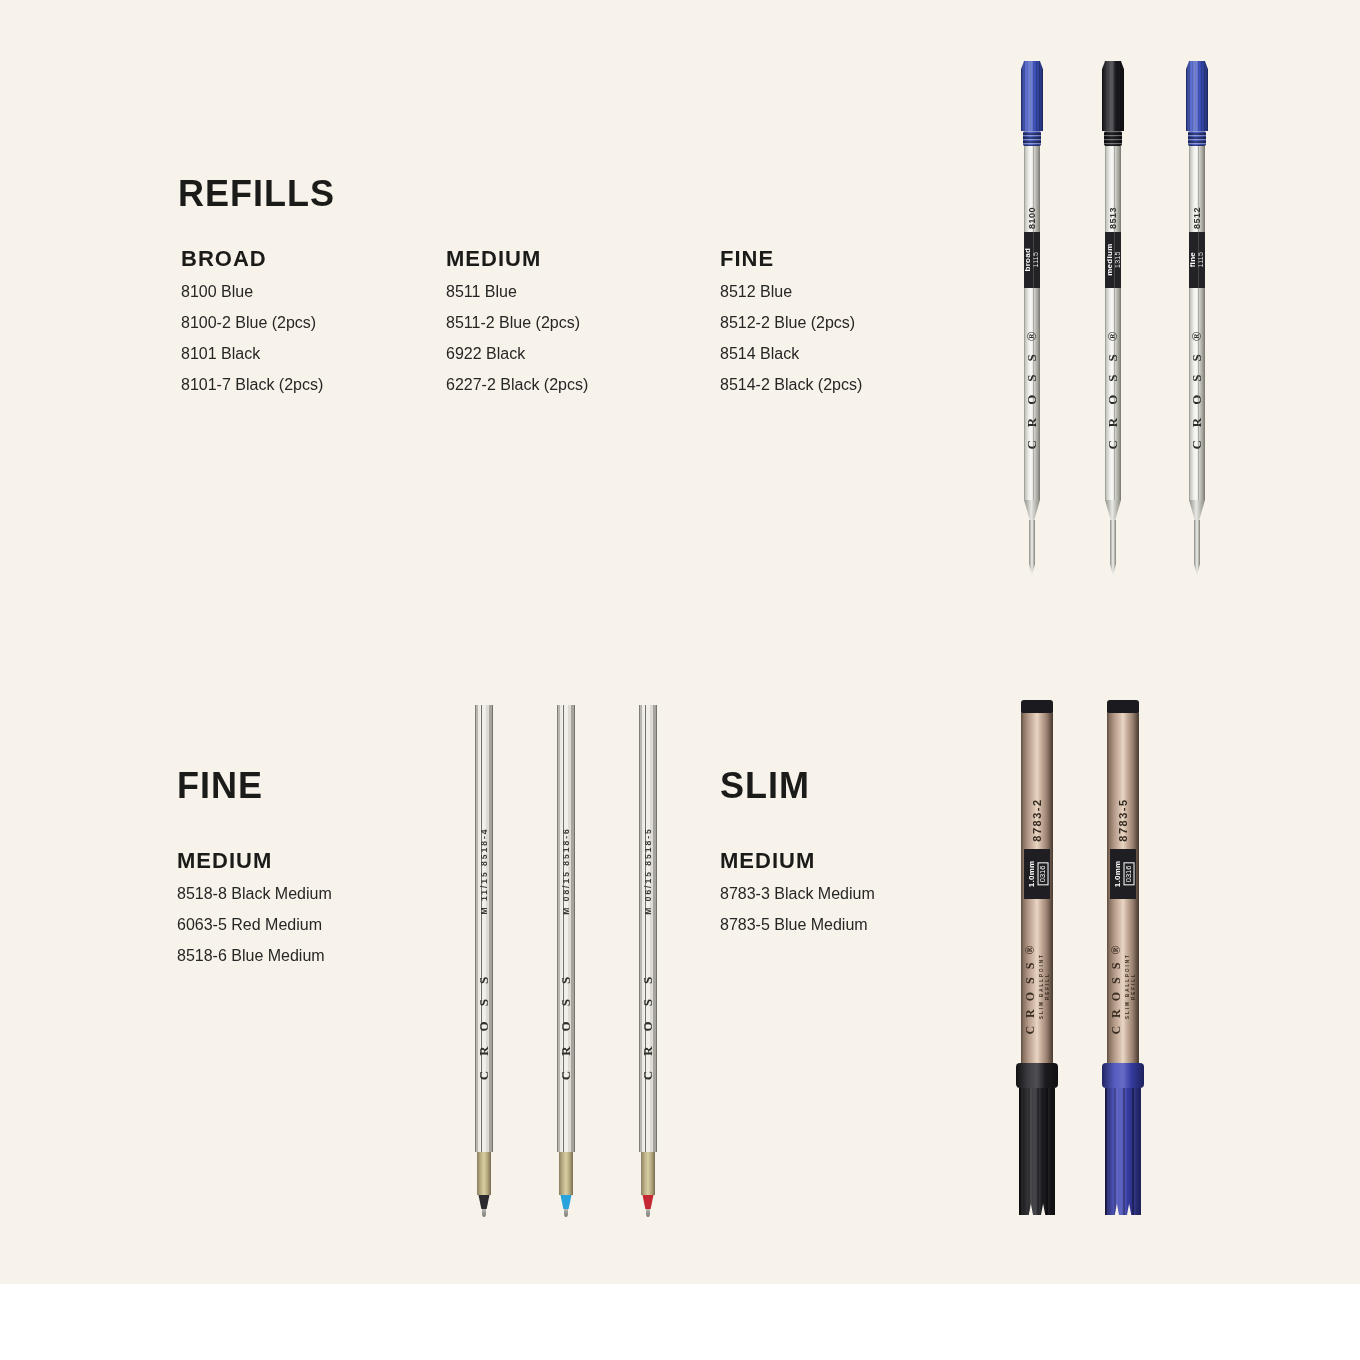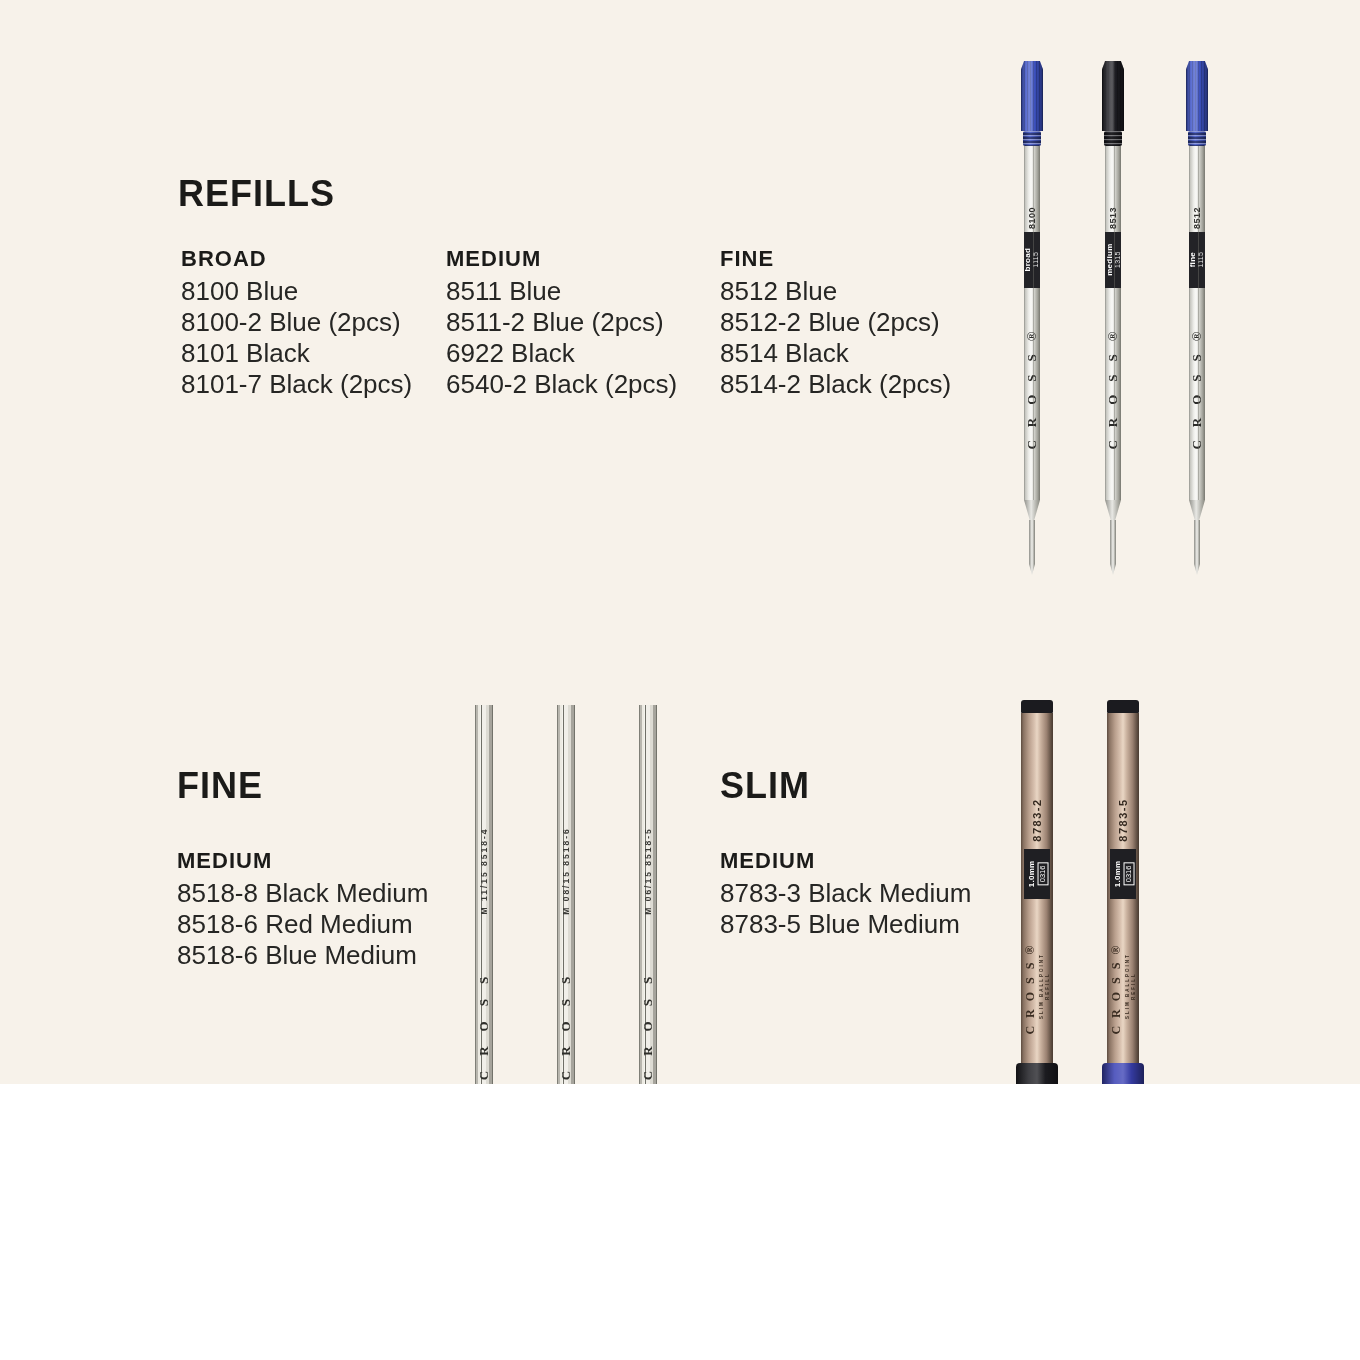--- a/index.html
+++ b/index.html
@@ -1,26 +1,26 @@
 <!DOCTYPE html>
 <html><head>
 <meta charset="utf-8">
 <title>Cross Refills</title>
 <style>
   html,body { margin:0; padding:0; }
   body { font-family:"Liberation Sans", sans-serif; }
-  .canvas { position:relative; width:1360px; height:1084px; overflow:hidden; background:#f7f2ea; }
+  .canvas { position:relative; width:1360px; height:1284px; overflow:hidden; background:#f7f2ea; }
 
   
   .title { position:absolute; margin:0; font-size:36px; font-weight:700;
            letter-spacing:1px; color:#1b1b19; line-height:1; }
   .col, .subcol { position:absolute; }
   .colhead { font-size:22px; font-weight:700; letter-spacing:1px; color:#1b1b19;
              line-height:26px; margin-bottom:4px; }
-  .item { font-size:26px; font-weight:400; color:#262624; line-height:31px; }
+  .item { font-size:16px; font-weight:400; color:#262624; line-height:31px; }
 
   
   .pen { position:absolute; }
   .pen div { position:absolute; box-sizing:border-box; }
   .vt { left:0; width:100%; display:flex; align-items:center; justify-content:center; }
   .vt > span { transform:rotate(-90deg); white-space:nowrap; }
   .rot2 { transform:rotate(-90deg); display:flex; flex-direction:column; align-items:center; }
   .rot2 span { white-space:nowrap; line-height:1.15; }
 
   
@@ -110,36 +110,36 @@
     <div class="item">8100-2 Blue (2pcs)</div>
     <div class="item">8101 Black</div>
     <div class="item">8101-7 Black (2pcs)</div>
   </div>
 
   <div class="col" style="left:446px; top:246px;">
     <div class="colhead">MEDIUM</div>
     <div class="item">8511 Blue</div>
     <div class="item">8511-2 Blue (2pcs)</div>
     <div class="item">6922 Black</div>
-    <div class="item">6540-2 Black (2pcs)</div>
+    <div class="item">6227-2 Black (2pcs)</div>
   </div>
 
   <div class="col" style="left:720px; top:246px;">
     <div class="colhead">FINE</div>
     <div class="item">8512 Blue</div>
     <div class="item">8512-2 Blue (2pcs)</div>
     <div class="item">8514 Black</div>
     <div class="item">8514-2 Black (2pcs)</div>
   </div>
 
   <h1 class="title" style="left:177px; top:768px;">FINE</h1>
   <div class="subcol" style="left:177px; top:848px;">
     <div class="colhead">MEDIUM</div>
     <div class="item">8518-8 Black Medium</div>
-    <div class="item">8518-6 Red Medium</div>
+    <div class="item">6063-5 Red Medium</div>
     <div class="item">8518-6 Blue Medium</div>
   </div>
 
   <h1 class="title" style="left:720px; top:768px;">SLIM</h1>
   <div class="subcol" style="left:720px; top:848px;">
     <div class="colhead">MEDIUM</div>
     <div class="item">8783-3 Black Medium</div>
     <div class="item">8783-5 Blue Medium</div>
   </div>
 

